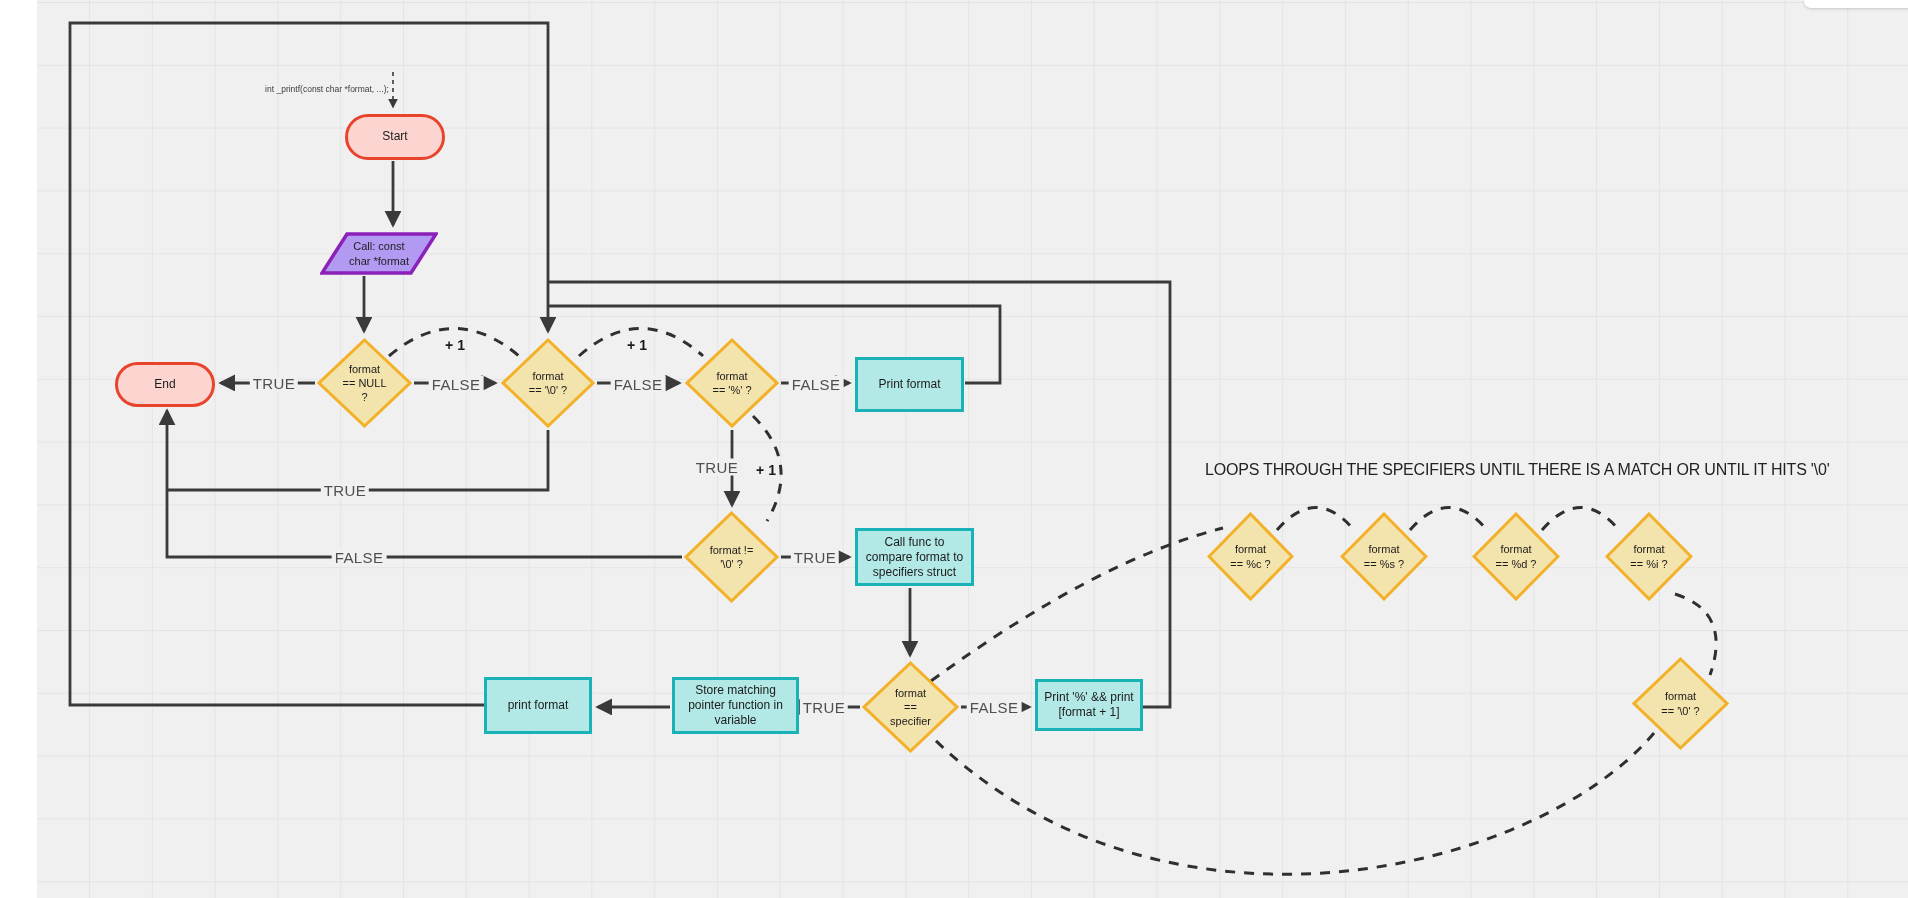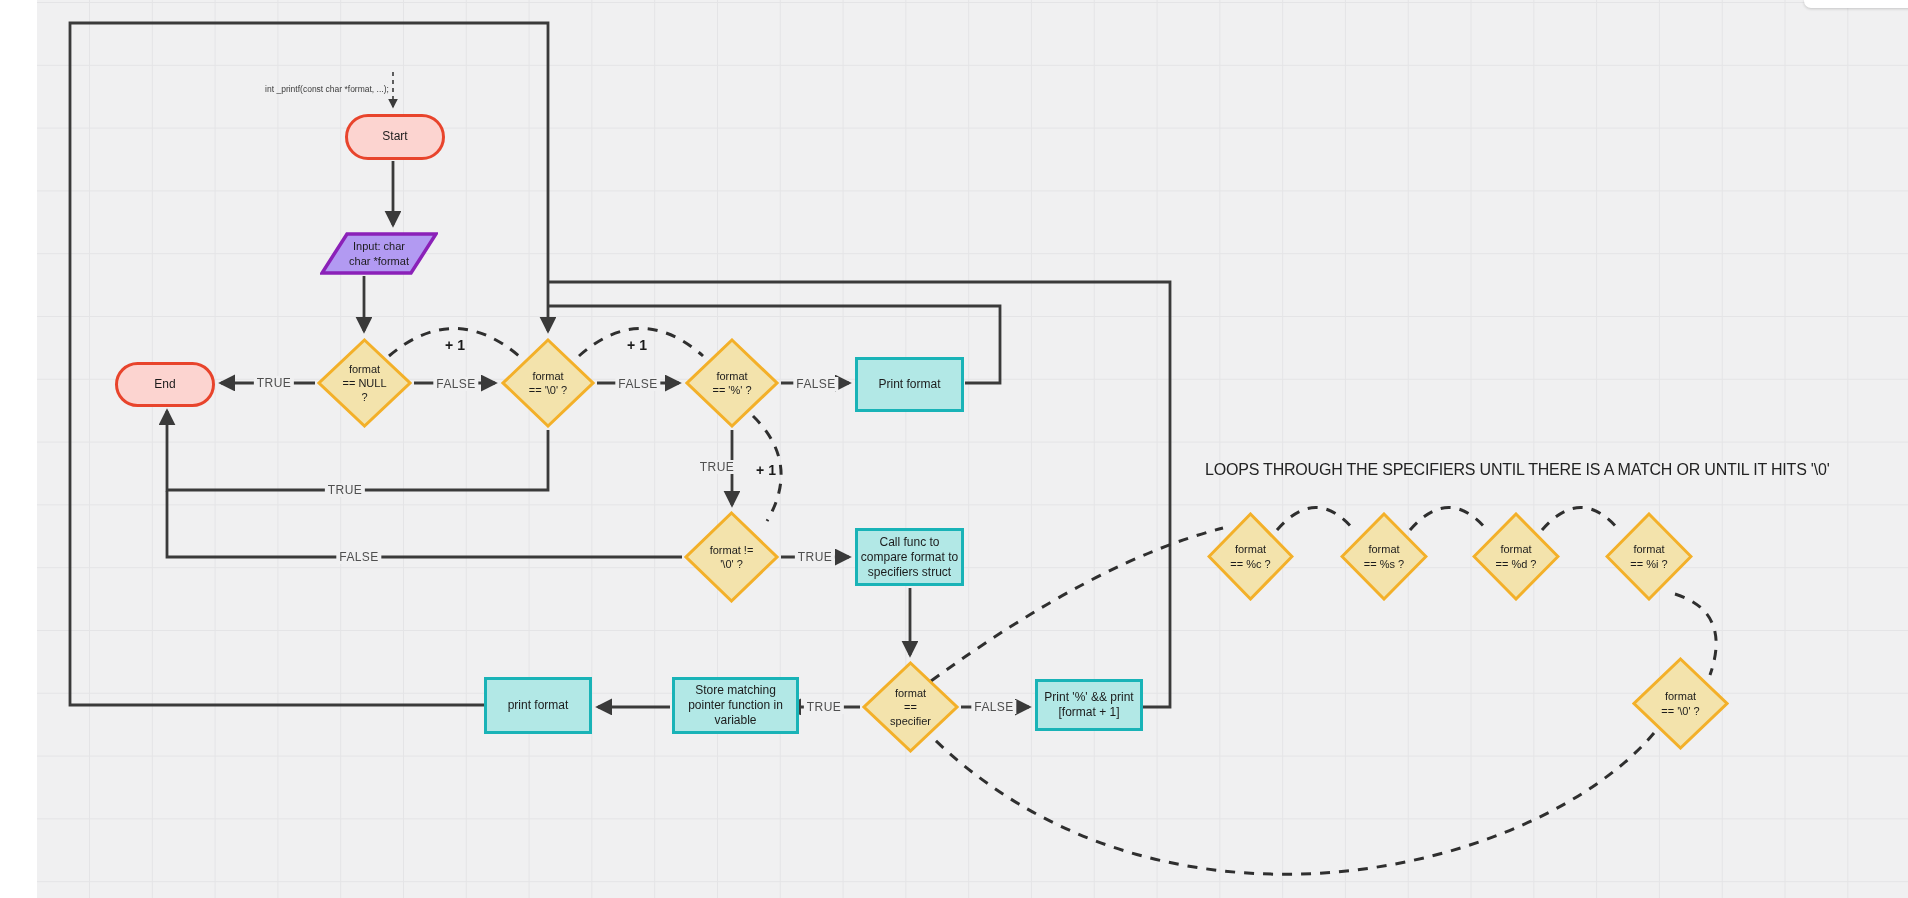--- a/index.html
+++ b/index.html
@@ -24,21 +24,21 @@
   .terminal{
     background:#fcd4d0;border:3.5px solid #e8442c;border-radius:24px;
   }
   .terminal .nlabel{font-size:12px;}
   .box{
     background:#b2e8e6;border:3px solid #19b3b7;
   }
   .box .nlabel{font-size:12px;line-height:1.25;}
   .edge-label{
     position:absolute;transform:translate(-50%,-50%);
-    font-size:12px;color:#4f4f4f;background:#f0f0f1;
+    font-size:15px;color:#4f4f4f;background:#f0f0f1;
     padding:0 3px;letter-spacing:.4px;white-space:nowrap;z-index:3;
   }
   .plus-label{
     position:absolute;transform:translate(-50%,-50%);
     font-size:14px;font-weight:bold;color:#1a1a1a;white-space:nowrap;z-index:3;
   }
   #fn-signature{
     position:absolute;left:215px;top:84px;width:150px;text-align:center;
     font-size:8.5px;color:#3c3c3c;z-index:3;
   }
@@ -121,21 +121,21 @@
   <div id="top-right-panel"></div>
 
   <div class="node terminal" style="left:308px;top:114px;width:100px;height:46px">
     <div class="nlabel">Start</div>
   </div>
 
   <div class="node" style="left:283px;top:232px;width:118px;height:43px">
     <svg class="shape" viewBox="0 0 118 43" preserveAspectRatio="none">
       <polygon points="27,2 116,2 91,41 2,41" fill="#b29af2" stroke="#8b21b8" stroke-width="3.5"></polygon>
     </svg>
-    <div class="nlabel">Input: char
+    <div class="nlabel">Call: const
 char *format</div>
   </div>
 
   <div class="node" style="left:280px;top:338px;width:95px;height:90px">
     <svg class="shape" viewBox="0 0 95 90" preserveAspectRatio="none">
       <polygon points="47.5,2 93,45 47.5,88 2,45" fill="#f3e3ac" stroke="#f3b029" stroke-width="3"></polygon>
     </svg>
     <div class="nlabel">format
 == NULL
 ?</div>
@@ -166,21 +166,21 @@
   </div>
 
   <div class="node" style="left:647px;top:511px;width:95px;height:92px">
     <svg class="shape" viewBox="0 0 95 92" preserveAspectRatio="none">
       <polygon points="47.5,2 93,46 47.5,90 2,46" fill="#f3e3ac" stroke="#f3b029" stroke-width="3"></polygon>
     </svg>
     <div class="nlabel">format !=
 '\0' ?</div>
   </div>
 
-  <div class="node box" style="left:818px;top:528px;width:109px;height:58px">
+  <div class="node box" style="left:818px;top:528px;width:119px;height:58px">
     <div class="nlabel">Call func to
 compare format to
 specifiers struct</div>
   </div>
 
   <div class="node" style="left:825px;top:661px;width:97px;height:92px">
     <svg class="shape" viewBox="0 0 97 92" preserveAspectRatio="none">
       <polygon points="48.5,2 95,46 48.5,90 2,46" fill="#f3e3ac" stroke="#f3b029" stroke-width="3"></polygon>
     </svg>
     <div class="nlabel">format

